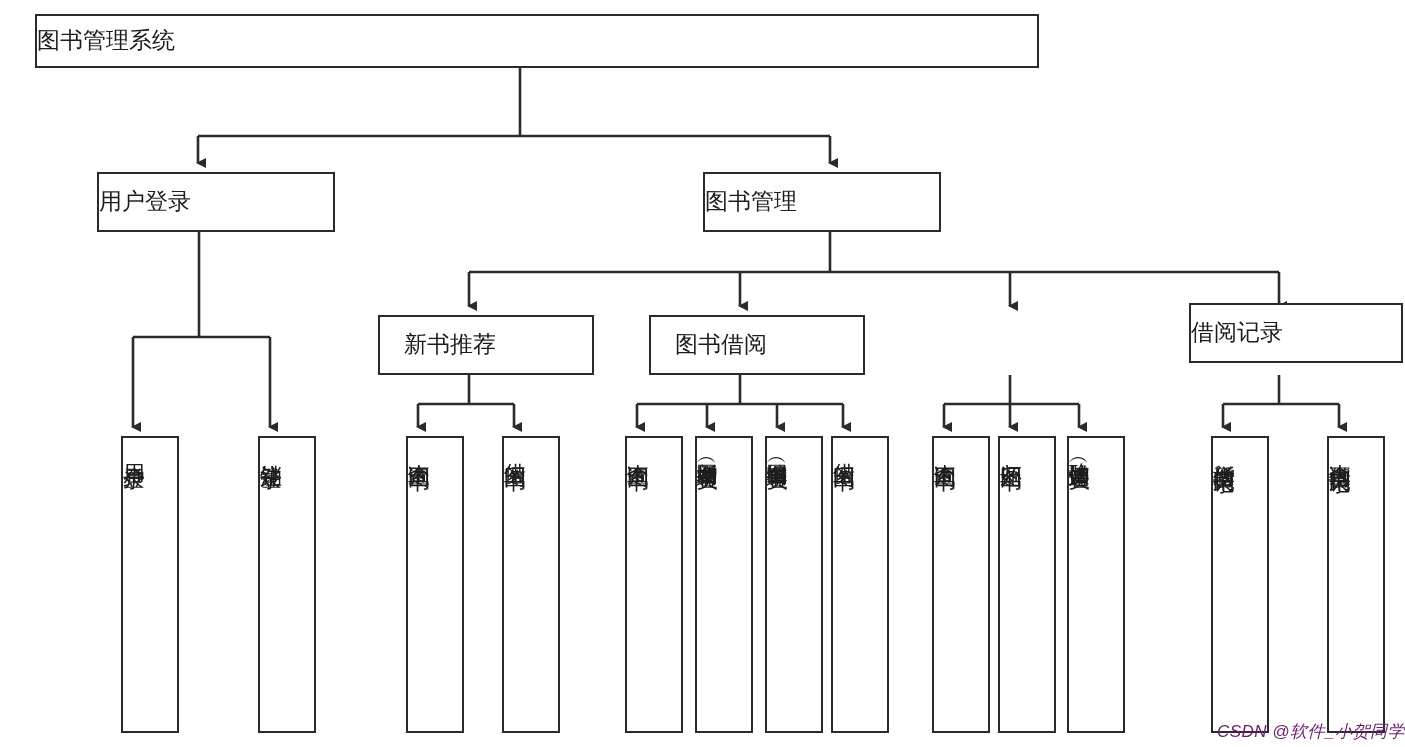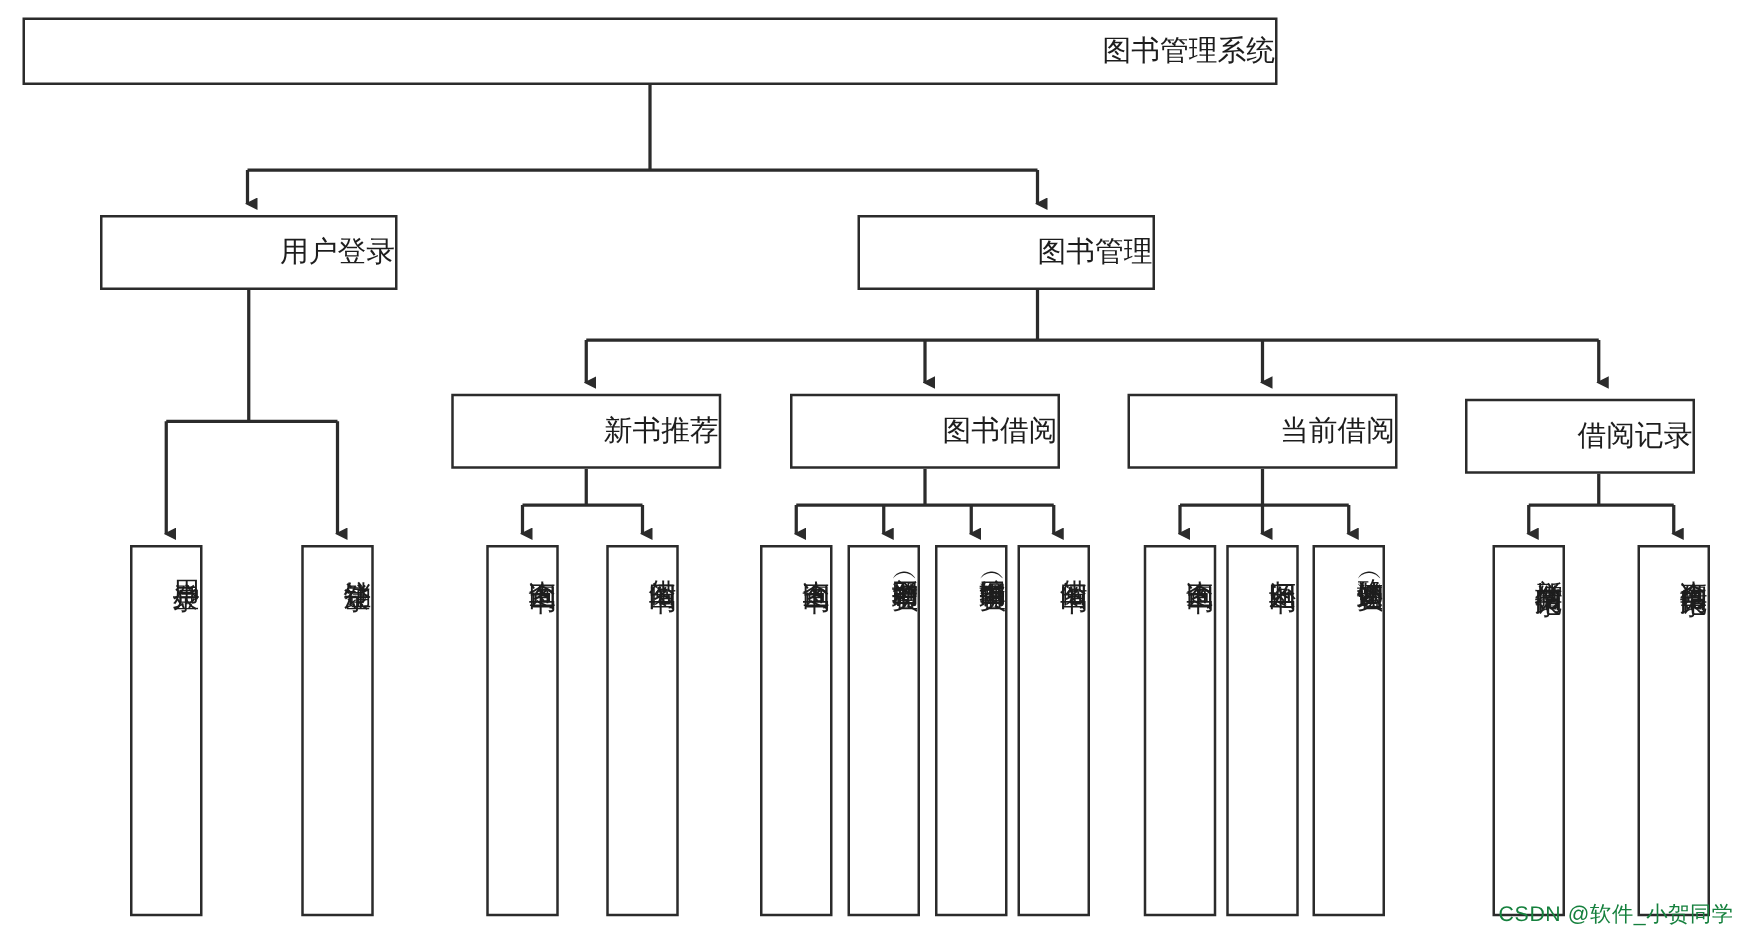--- a/index.html
+++ b/index.html
@@ -26,22 +26,23 @@
     height: 747px;
     pointer-events: none;
   }
   .node {
     position: absolute;
     box-sizing: border-box;
     border: 2px solid #2b2b2b;
     background: #ffffff;
     display: flex;
     align-items: center;
-    justify-content: flex-end;
+    justify-content: flex-start;
     overflow: hidden;
+    margin-left: 17px;
   }
   .node .label {
     display: block;
     text-align: center;
     line-height: 1.18;
     color: #1d1d1d;
     white-space: nowrap;
   }
   .node.h .label {
     font-size: 23px;
@@ -60,26 +61,27 @@
     letter-spacing: 2px;
     line-height: 1.0;
     white-space: nowrap;
   }
   .node.leaf.tall .label {
     font-size: 21px;
     letter-spacing: 1px;
   }
   #watermark {
     position: absolute;
-    right: 18px;
+    right: 0;
     bottom: 4px;
     font-size: 17px;
-    color: #15803d;
+    color: #701a75;
     letter-spacing: 0.5px;
     white-space: nowrap;
+    font-style: italic;
   }
 </style>
 </head>
 <body>
 
 <div id="canvas">
 
   <svg id="wires" viewBox="0 0 1405 747" xmlns="http://www.w3.org/2000/svg">
     <defs>
       <marker id="arr" markerWidth="10" markerHeight="10" refX="5" refY="8" orient="auto" markerUnits="userSpaceOnUse">
@@ -134,30 +136,27 @@
     <span class="label">图书管理系统</span>
   </div>
 
   <div class="node h" style="left:80px; top:172px; width:238px; height:60px;">
     <span class="label">用户登录</span>
   </div>
   <div class="node h" style="left:686px; top:172px; width:238px; height:60px;">
     <span class="label">图书管理</span>
   </div>
 
-  <div class="node h" style="left:361px; top:315px; width:216px; height:60px;">
+  <div class="node h" style="left:361px; top:315px; width:216px; height:60px;padding-left:24px;">
     <span class="label">新书推荐</span>
   </div>
   <div class="node h" style="left:632px; top:315px; width:216px; height:60px;padding-left:24px;">
     <span class="label">图书借阅</span>
   </div>
-  <div class="node h" style="left:902px; top:315px; width:216px; height:60px;">
-    <span class="label">当前借阅</span>
-  </div>
-  <div class="node h" style="left:1172px; top:319px; width:184px; height:60px;">
+  <div class="node h" style="left:1172px; top:303px; width:214px; height:60px;">
     <span class="label">借阅记录</span>
   </div>
 
   <div class="node leaf" style="left:104px; top:436px; width:58px; height:297px;">
     <span class="label">用户登录</span>
   </div>
   <div class="node leaf" style="left:241px; top:436px; width:58px; height:297px;">
     <span class="label">注销登录</span>
   </div>
 

